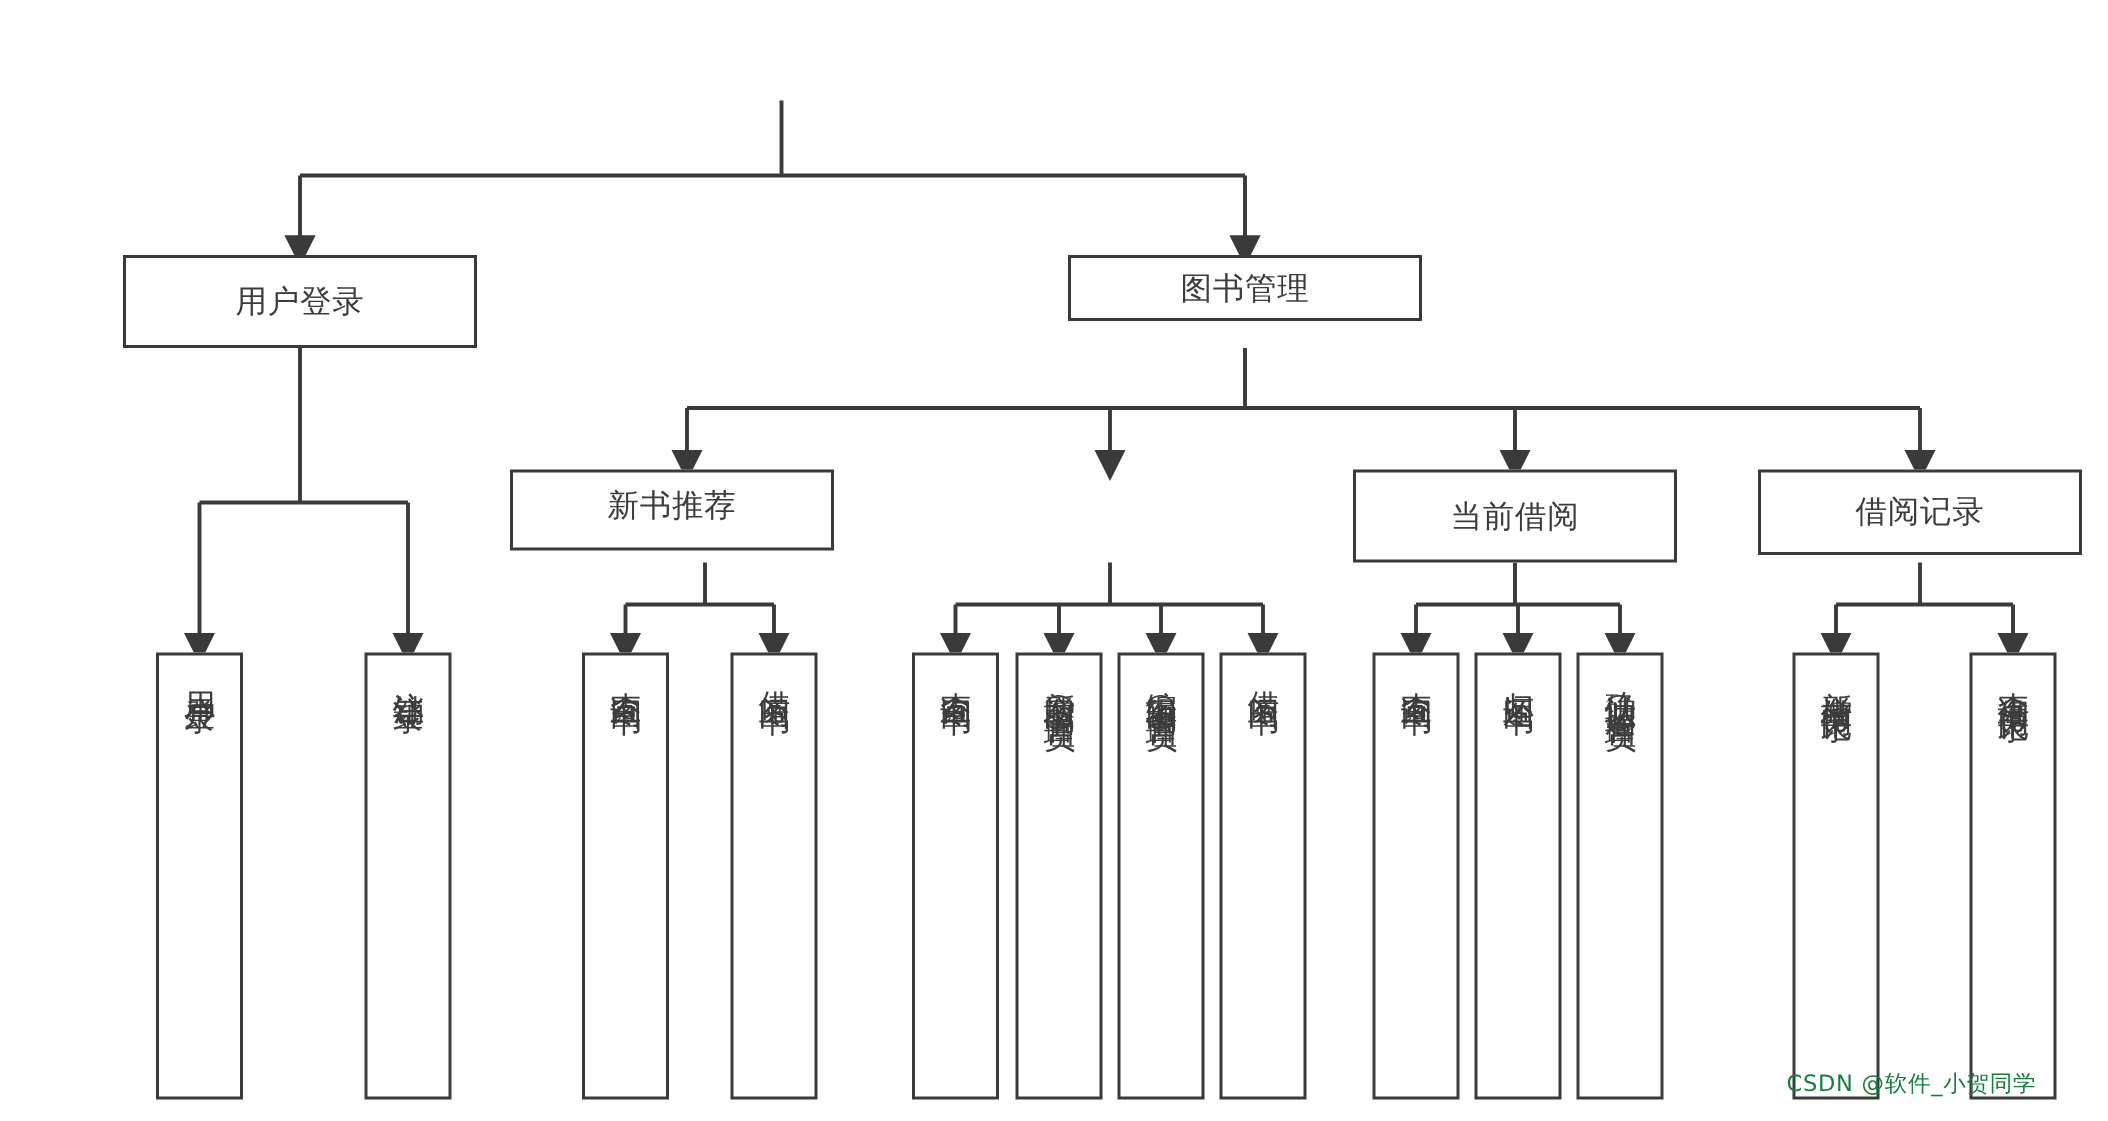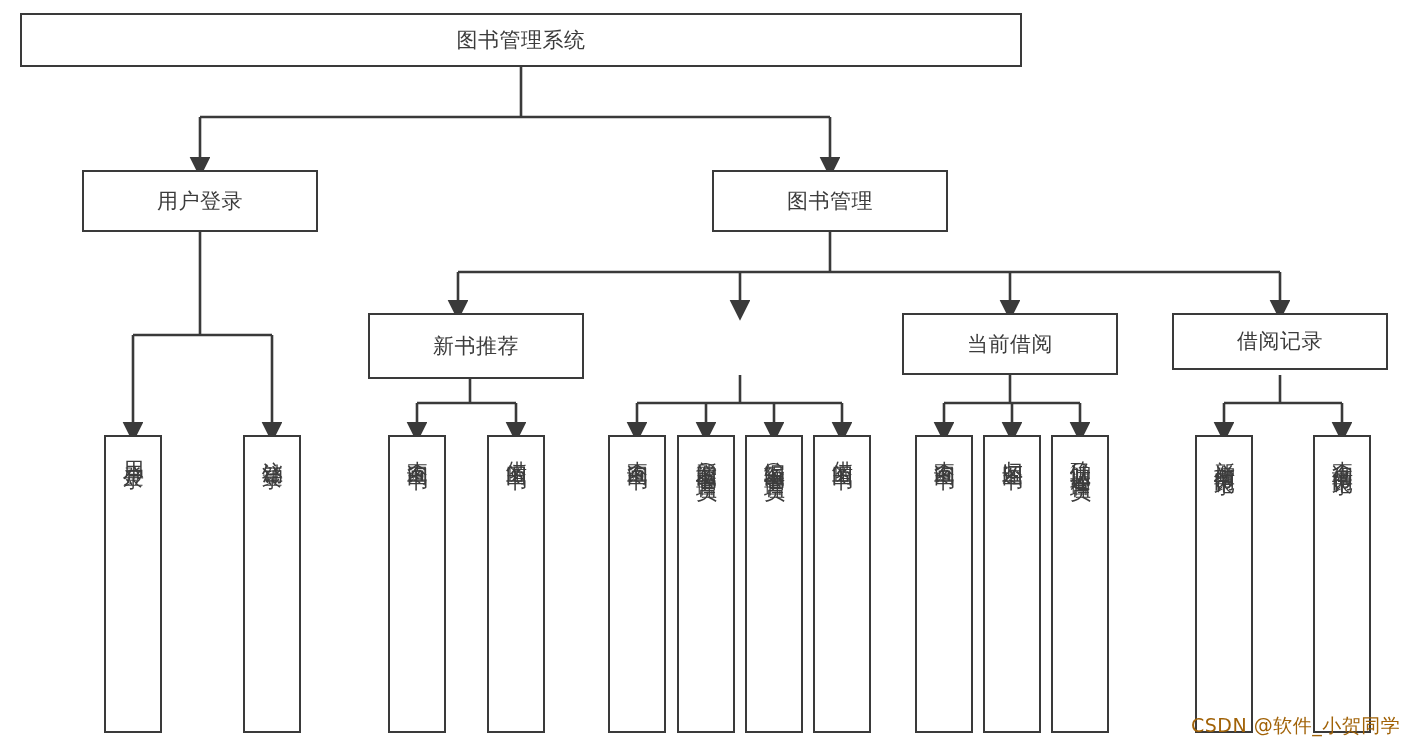--- a/index.html
+++ b/index.html
@@ -35,22 +35,22 @@
   .node.v .lbl{
     writing-mode:vertical-rl;
     text-orientation:upright;
     font-size:21px;
     line-height:1.18;
     letter-spacing:3px;
   }
   .watermark{
     position:absolute;
     left:1191px;top:713px;
-    font-size:19px;
-    color:#a16207;
+    font-size:15px;
+    color:#15803d;
     white-space:nowrap;
     letter-spacing:0.5px;
     font-family:"DejaVu Sans","Liberation Sans",sans-serif;
   }
 </style>
 </head>
 <body>
 
 <div id="canvas">
 
@@ -97,32 +97,29 @@
       <path d="M1012,403 L1012,425" marker-end="url(#ah)"></path>
       <path d="M1080,403 L1080,425" marker-end="url(#ah)"></path>
 
       <path d="M1280,375 L1280,403"></path>
       <path d="M1224,403 L1342,403"></path>
       <path d="M1224,403 L1224,425" marker-end="url(#ah)"></path>
       <path d="M1342,403 L1342,425" marker-end="url(#ah)"></path>
     </g>
   </svg>
 
-  <div class="node root h" style="left:20px;top:13px;width:1002px;height:54px;">
-    <span class="lbl">图书管理系统</span>
-  </div>
 
   <div class="node h" style="left:82px;top:170px;width:236px;height:62px;">
     <span class="lbl">用户登录</span>
   </div>
-  <div class="node h" style="left:712px;top:170px;width:236px;height:62px;">
+  <div class="node h" style="left:712px;top:170px;width:236px;height:44px;">
     <span class="lbl">图书管理</span>
   </div>
 
-  <div class="node h" style="left:368px;top:313px;width:216px;height:66px;">
+  <div class="node h" style="left:340px;top:313px;width:216px;height:54px;font-family:Liberation Mono, monospace;">
     <span class="lbl">新书推荐</span>
   </div>
   <div class="node h" style="left:902px;top:313px;width:216px;height:62px;">
     <span class="lbl">当前借阅</span>
   </div>
   <div class="node h" style="left:1172px;top:313px;width:216px;height:57px;">
     <span class="lbl">借阅记录</span>
   </div>
 
   <div class="node v" style="left:104px;top:435px;width:58px;height:298px;">

